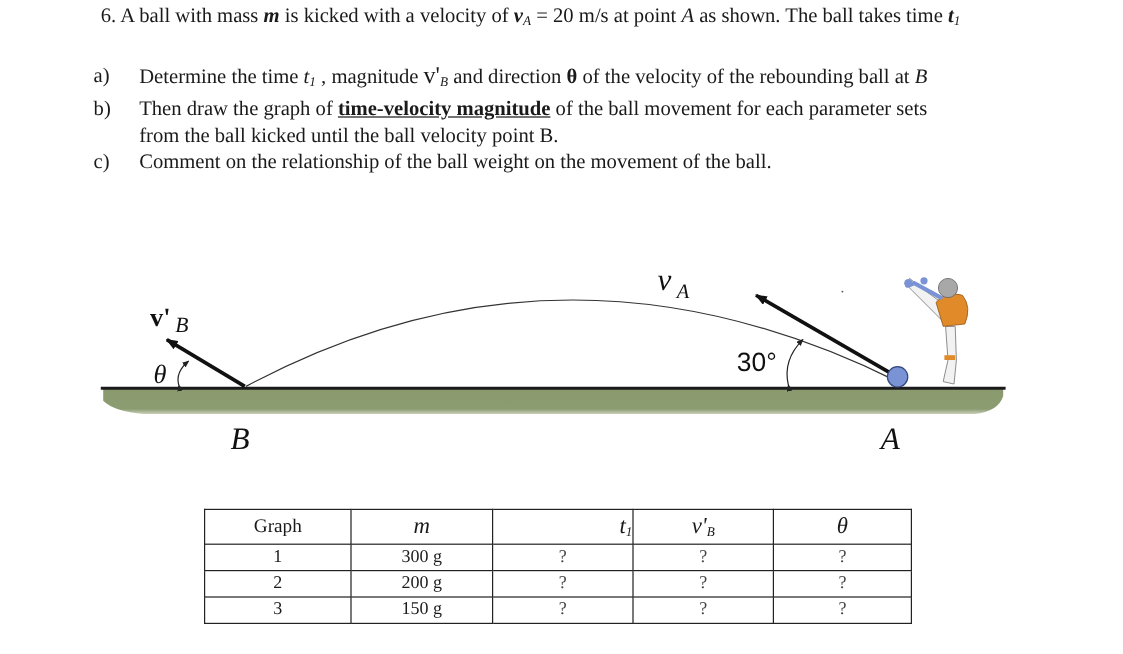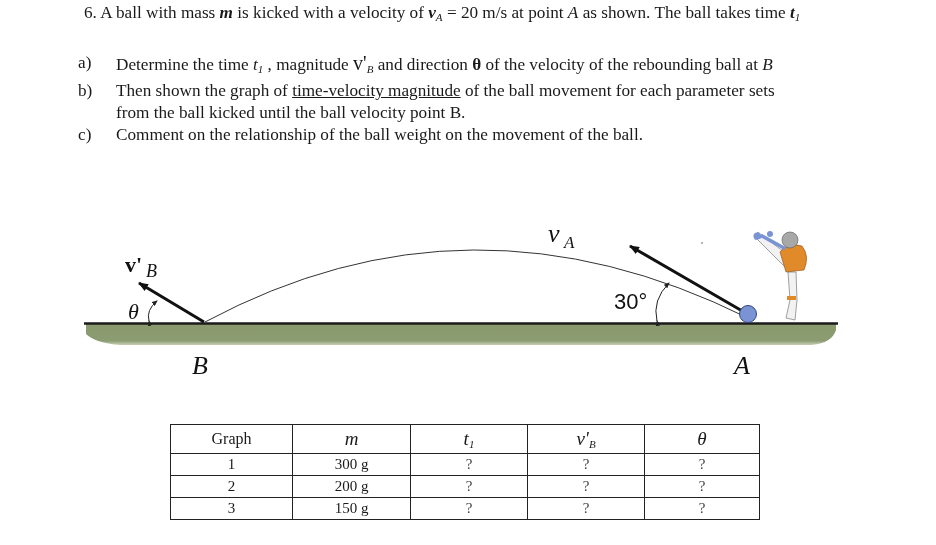--- a/index.html
+++ b/index.html
@@ -5,32 +5,32 @@
   html, body { margin: 0; padding: 0; background: #ffffff; }
   body { width: 936px; height: 545px; position: relative; overflow: hidden;
          font-family: "Liberation Serif", serif; color: #1a1a1a; }
   .problem { position: absolute; left: 54px; top: 2px; width: 860px; font-size: 17.2px; line-height: 21px; margin-left: 30px; }
   .problem p { margin: 0; }
   .items { position: absolute; left: 78px; top: 52px; width: 800px; font-size: 17.2px; line-height: 22px; }
   .item { display: flex; }
   .item .lbl { width: 38px; flex: none; }
   .item .txt { flex: 1; }
   i, .it { font-style: italic; }
-  b.u { font-weight: normal; text-decoration: underline; }
+  b.u { font-weight: bold; text-decoration: underline; }
   sub { font-size: 11px; vertical-align: -3px; }
   .figure { position: absolute; left: 0; top: 190px; width: 936px; height: 200px; }
   .table-wrap { position: absolute; left: 170px; top: 424px; }
   table { border-collapse: collapse; font-size: 15px; }
   th, td { border: 1.3px solid #222; text-align: center; padding: 0; }
   th { height: 28px; font-weight: normal; font-size: 16px; }
   td { height: 21px; }
   table tr:last-child td { border-bottom: 1.3px solid #222; }
   .col-graph { width: 121px; }
   .col-m { width: 117px; }
-  .col-t { width: 116px; }
+  .col-t { width: 116px; text-align: right; }
   .col-v { width: 116px; }
   .col-th { width: 114px; }
   .math { font-family: "Liberation Serif", serif; font-style: italic; font-size: 19px; }
   .q { color: #444; }
 </style>
 </head>
 <body>
 
 <div class="problem">
   <p>
@@ -42,21 +42,21 @@
 <div class="items">
   <div class="item">
     <span class="lbl">a)</span>
     <span class="txt">
       <span>Determine the time </span><i>t</i><sub class="it">1</sub><span> , magnitude </span><span style="font-size:20px">v'</span><sub class="it">B</sub><span> and direction </span><b>θ</b><span> of the velocity of the rebounding ball at </span><i>B</i><br>
     </span>
   </div>
   <div class="item">
     <span class="lbl">b)</span>
     <span class="txt">
-      <span>Then shown the graph of </span><b class="u">time-velocity magnitude</b><span> of the ball movement for each parameter sets</span><br>
+      <span>Then draw the graph of </span><b class="u">time-velocity magnitude</b><span> of the ball movement for each parameter sets</span><br>
       <span>from the ball kicked until the ball velocity point B.</span>
     </span>
   </div>
   <div class="item">
     <span class="lbl">c)</span>
     <span class="txt">Comment on the relationship of the ball weight on the movement of the ball.</span>
   </div>
 </div>
 
 <div class="figure">

